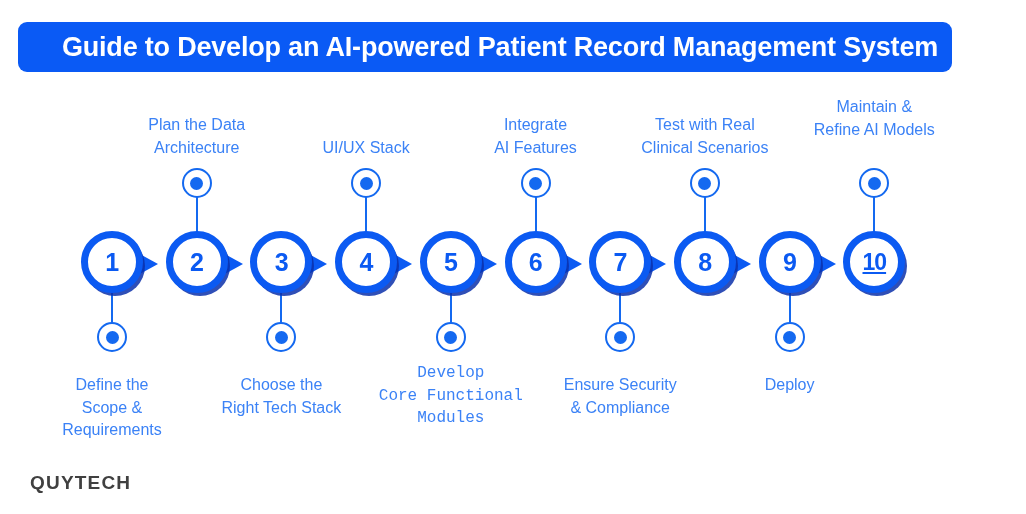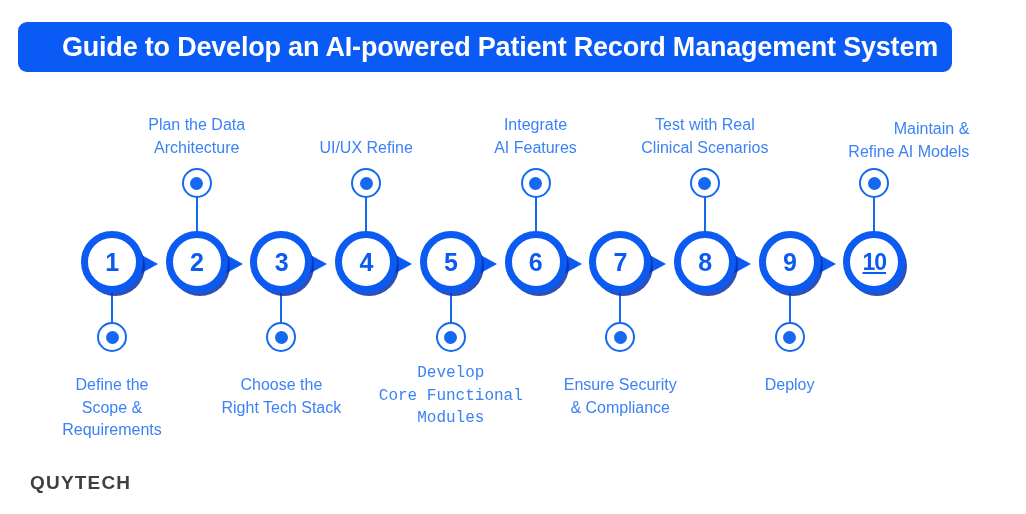--- a/index.html
+++ b/index.html
@@ -179,21 +179,21 @@
     </div>
     <div class="step" style="left: 366.1px;">
       <div class="stem up"></div>
       <div class="marker up">
         <span class="dot"></span>
       </div>
       <div class="node">
         <span class="num">4</span>
       </div>
       <div class="arrow"></div>
-      <div class="label up" style="top: 137px;">UI/UX Refine</div>
+      <div class="label up" style="top: 137px;">UI/UX Stack</div>
     </div>
     <div class="step" style="left: 450.8px;">
       <div class="stem down"></div>
       <div class="marker down">
         <span class="dot"></span>
       </div>
       <div class="node">
         <span class="num">5</span>
       </div>
       <div class="arrow"></div>
@@ -249,18 +249,18 @@
       <div class="label down" style="top: 374px;">Deploy</div>
     </div>
     <div class="step" style="left: 874.3px;">
       <div class="stem up"></div>
       <div class="marker up">
         <span class="dot"></span>
       </div>
       <div class="node wide">
         <span class="num">10</span>
       </div>
-      <div class="label up" style="top: 118px; text-align: right;">Maintain &amp;
+      <div class="label up" style="top: 96px;">Maintain &amp;
 Refine AI Models</div>
     </div>
   </div>
 
 <div class="logo">QUYTECH</div>
 
 </body></html>

